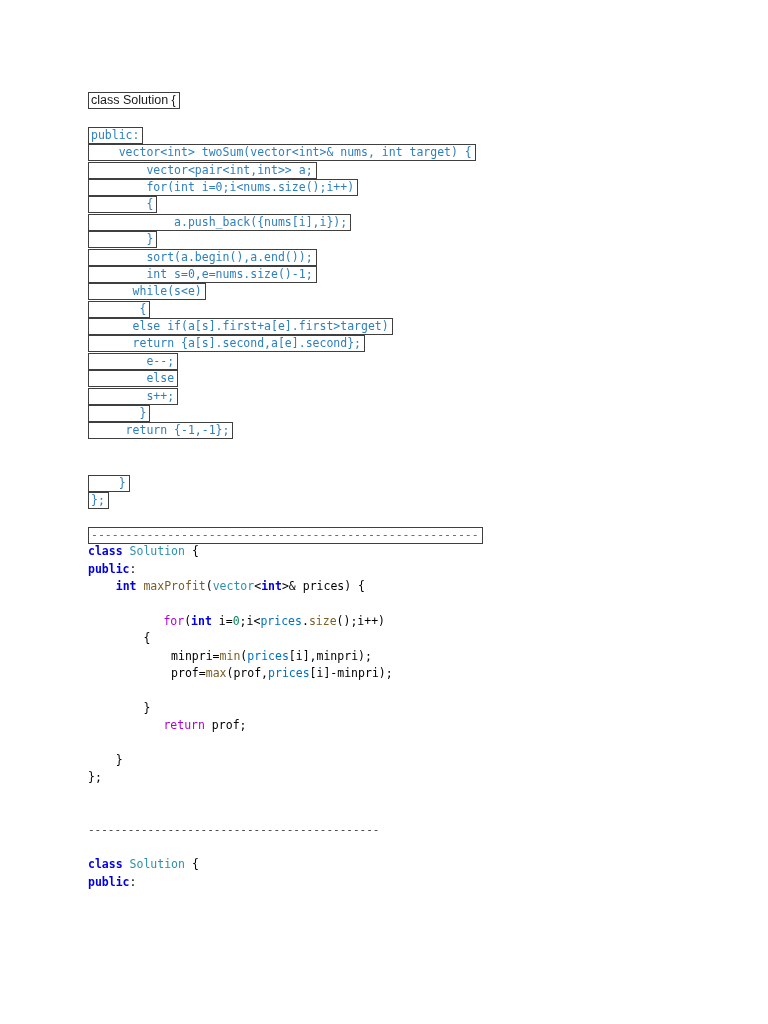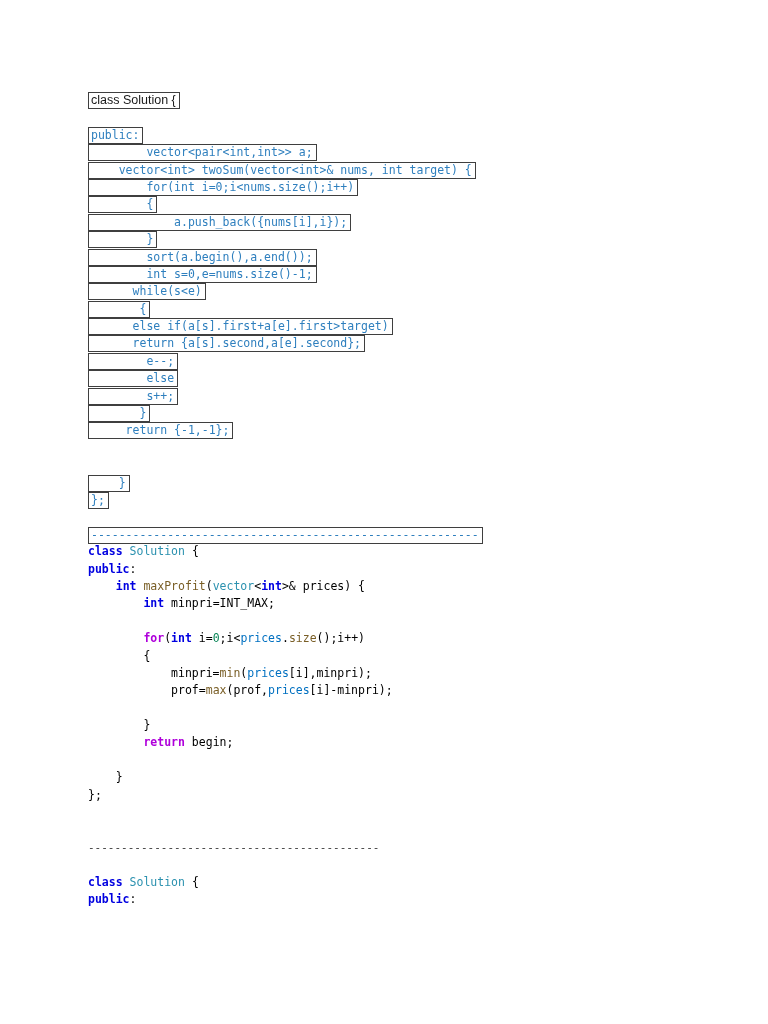--- a/index.html
+++ b/index.html
@@ -21,36 +21,36 @@
     display:inline-block;vertical-align:top;white-space:pre;
     font-family:"DejaVu Sans Mono",monospace;font-size:11.5px;
     line-height:15px;color:var(--plain);
   }
   .dashline{
     display:inline-block;vertical-align:top;white-space:pre;
     font-family:"DejaVu Sans Mono",monospace;font-size:11px;
     line-height:15px;color:var(--dash_plain);
   }
   .tk-k{color:var(--keyword);font-weight:bold;}
-  .tk-c{color:var(--control);font-weight:bold;}
+  .tk-c{color:var(--control);font-weight:normal;margin-left:20px;}
   .tk-t{color:var(--type);}
   .tk-f{color:var(--func);}
   .tk-n{color:var(--number);}
   .tk-v{color:var(--variable);}
   .tk-p{color:var(--plain);}
 </style>
 </head>
 <body>
 
 <div class="page">
     <div class="row"><span class="linebox sans">class Solution {</span></div>
     <div class="row"></div>
     <div class="row"><span class="linebox mono">public:</span></div>
+    <div class="row"><span class="linebox mono">    vector&lt;int&gt; twoSum(vector&lt;int&gt;&amp; nums, int target) {</span></div>
     <div class="row"><span class="linebox mono">        vector&lt;pair&lt;int,int&gt;&gt; a;</span></div>
-    <div class="row"><span class="linebox mono">    vector&lt;int&gt; twoSum(vector&lt;int&gt;&amp; nums, int target) {</span></div>
     <div class="row"><span class="linebox mono">        for(int i=0;i&lt;nums.size();i++)</span></div>
     <div class="row"><span class="linebox mono">        {</span></div>
     <div class="row"><span class="linebox mono">            a.push_back({nums[i],i});</span></div>
     <div class="row"><span class="linebox mono">        }</span></div>
     <div class="row"><span class="linebox mono">        sort(a.begin(),a.end());</span></div>
     <div class="row"><span class="linebox mono">        int s=0,e=nums.size()-1;</span></div>
     <div class="row"><span class="linebox mono">      while(s&lt;e)</span></div>
     <div class="row"><span class="linebox mono">       {</span></div>
     <div class="row"><span class="linebox mono">      else if(a[s].first+a[e].first&gt;target)</span></div>
     <div class="row"><span class="linebox mono">      return {a[s].second,a[e].second};</span></div>
@@ -61,29 +61,28 @@
     <div class="row"><span class="linebox mono">     return {-1,-1};</span></div>
     <div class="row"></div>
     <div class="row"></div>
     <div class="row"><span class="linebox mono">    }</span></div>
     <div class="row"><span class="linebox mono">};</span></div>
     <div class="row"></div>
     <div class="row"><span class="linebox dash">--------------------------------------------------------</span></div>
     <div class="row"><span class="codeline"><span class="tk-k">class</span><span class="tk-p"> </span><span class="tk-t">Solution</span><span class="tk-p"> {</span></span></div>
     <div class="row"><span class="codeline"><span class="tk-k">public</span><span class="tk-p">:</span></span></div>
     <div class="row"><span class="codeline"><span class="tk-p">    </span><span class="tk-k">int</span><span class="tk-p"> </span><span class="tk-f">maxProfit</span><span class="tk-p">(</span><span class="tk-t">vector</span><span class="tk-p">&lt;</span><span class="tk-k">int</span><span class="tk-p">&gt;&amp; prices) {</span></span></div>
-    <div class="row"><span class="codeline"><span class="tk-p">        </span><span class="tk-k">int</span><span class="tk-p"> minpri=INT_MAX;</span></span></div>
     <div class="row"></div>
     <div class="row"><span class="codeline"><span class="tk-p">        </span><span class="tk-c">for</span><span class="tk-p">(</span><span class="tk-k">int</span><span class="tk-p"> i=</span><span class="tk-n">0</span><span class="tk-p">;i&lt;</span><span class="tk-v">prices</span><span class="tk-p">.</span><span class="tk-f">size</span><span class="tk-p">();i++)</span></span></div>
     <div class="row"><span class="codeline"><span class="tk-p">        {</span></span></div>
     <div class="row"><span class="codeline"><span class="tk-p">            minpri=</span><span class="tk-f">min</span><span class="tk-p">(</span><span class="tk-v">prices</span><span class="tk-p">[i],minpri);</span></span></div>
     <div class="row"><span class="codeline"><span class="tk-p">            prof=</span><span class="tk-f">max</span><span class="tk-p">(prof,</span><span class="tk-v">prices</span><span class="tk-p">[i]-minpri);</span></span></div>
     <div class="row"></div>
     <div class="row"><span class="codeline"><span class="tk-p">        }</span></span></div>
-    <div class="row"><span class="codeline"><span class="tk-p">        </span><span class="tk-c">return</span><span class="tk-p"> begin;</span></span></div>
+    <div class="row"><span class="codeline"><span class="tk-p">        </span><span class="tk-c">return</span><span class="tk-p"> prof;</span></span></div>
     <div class="row"></div>
     <div class="row"><span class="codeline"><span class="tk-p">    }</span></span></div>
     <div class="row"><span class="codeline"><span class="tk-p">};</span></span></div>
     <div class="row"></div>
     <div class="row"></div>
     <div class="row"><span class="dashline">--------------------------------------------</span></div>
     <div class="row"></div>
     <div class="row"><span class="codeline"><span class="tk-k">class</span><span class="tk-p"> </span><span class="tk-t">Solution</span><span class="tk-p"> {</span></span></div>
     <div class="row"><span class="codeline"><span class="tk-k">public</span><span class="tk-p">:</span></span></div>
   </div>

